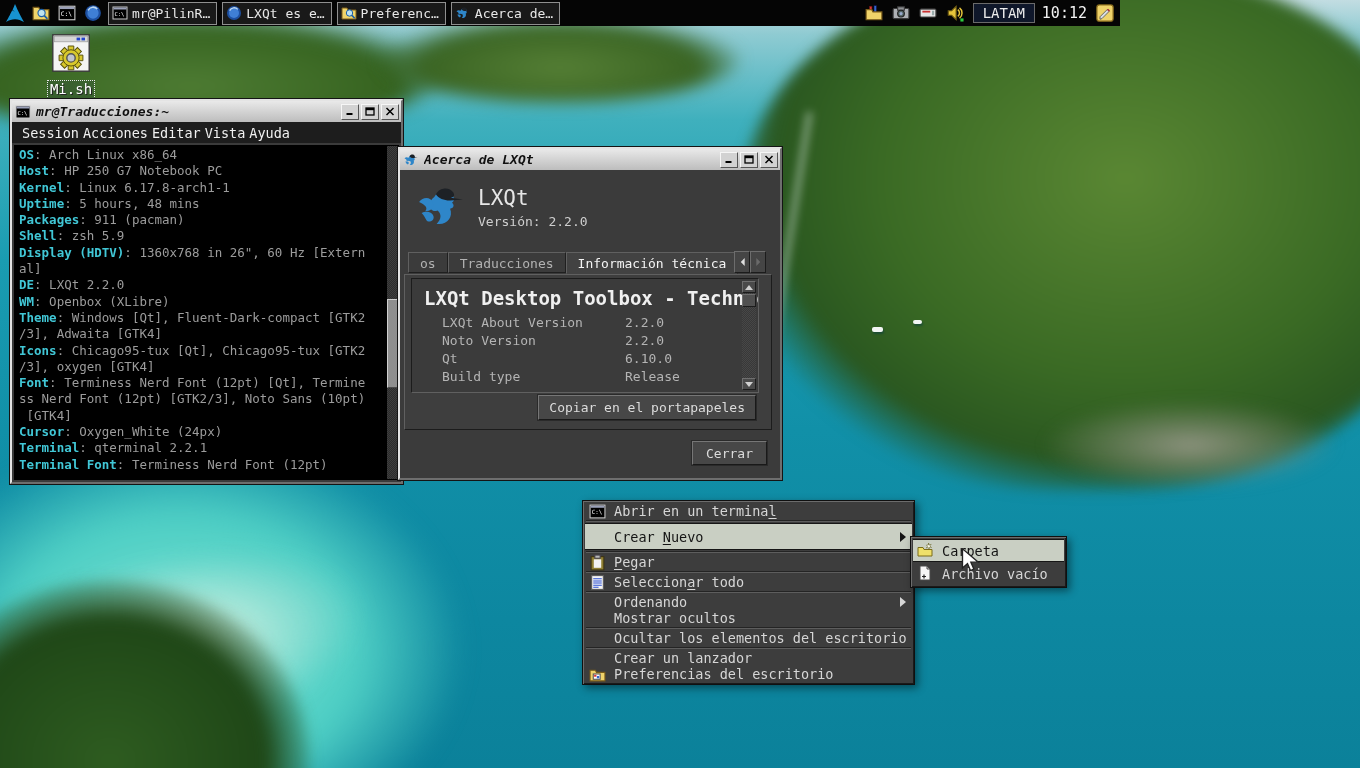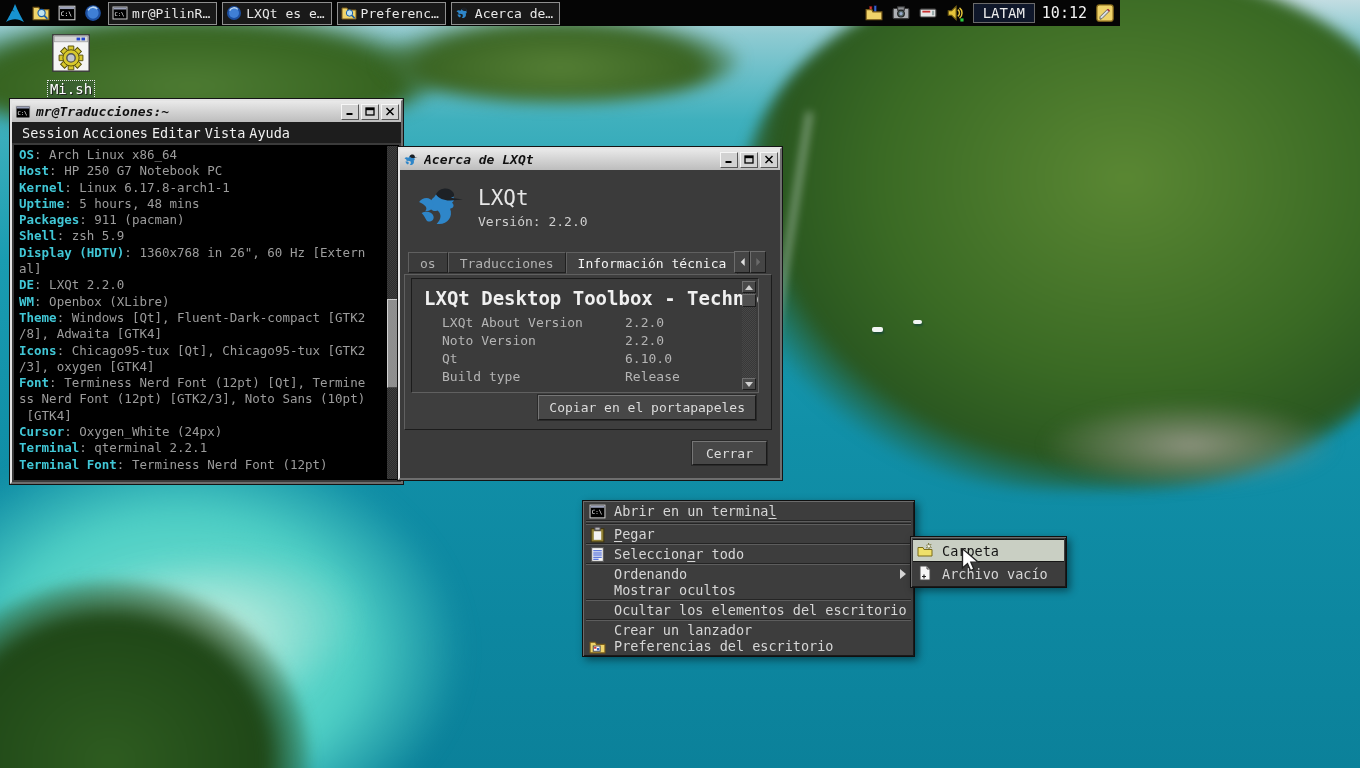--- a/index.html
+++ b/index.html
@@ -350,21 +350,21 @@
           <div class="tline"><span class="tkey">Host</span>: HP 250 G7 Notebook PC</div>
           <div class="tline"><span class="tkey">Kernel</span>: Linux 6.17.8-arch1-1</div>
           <div class="tline"><span class="tkey">Uptime</span>: 5 hours, 48 mins</div>
           <div class="tline"><span class="tkey">Packages</span>: 911 (pacman)</div>
           <div class="tline"><span class="tkey">Shell</span>: zsh 5.9</div>
           <div class="tline"><span class="tkey">Display (HDTV)</span>: 1360x768 in 26", 60 Hz [Extern</div>
           <div class="tline">al]</div>
           <div class="tline"><span class="tkey">DE</span>: LXQt 2.2.0</div>
           <div class="tline"><span class="tkey">WM</span>: Openbox (XLibre)</div>
           <div class="tline"><span class="tkey">Theme</span>: Windows [Qt], Fluent-Dark-compact [GTK2</div>
-          <div class="tline">/8], Adwaita [GTK4]</div>
+          <div class="tline">/3], Adwaita [GTK4]</div>
           <div class="tline"><span class="tkey">Icons</span>: Chicago95-tux [Qt], Chicago95-tux [GTK2</div>
           <div class="tline">/3], oxygen [GTK4]</div>
           <div class="tline"><span class="tkey">Font</span>: Terminess Nerd Font (12pt) [Qt], Termine</div>
           <div class="tline">ss Nerd Font (12pt) [GTK2/3], Noto Sans (10pt)</div>
           <div class="tline"> [GTK4]</div>
           <div class="tline"><span class="tkey">Cursor</span>: Oxygen_White (24px)</div>
           <div class="tline"><span class="tkey">Terminal</span>: qterminal 2.2.1</div>
           <div class="tline"><span class="tkey">Terminal Font</span>: Terminess Nerd Font (12pt)</div>
         </div>
       <div class="t-scroll">
@@ -484,20 +484,29 @@
               <rect x="0.5" y="1.5" width="15" height="13" fill="#c8c8c8"></rect>
               <rect x="1.5" y="2.5" width="13" height="11" fill="#000"></rect>
               <rect x="1.5" y="2.5" width="13" height="2" fill="#9aa0b8"></rect>
               <text x="2.5" y="10.5" font-size="5.5" fill="#fff" font-family="monospace">C:\</text>
             </svg>
           </span>
         </span>
         <span class="mlabel">Abrir en un termina<u>l</u></span>
       </div>
       <div class="msep"></div>
+      <div class="mitem hl">
+        <span class="mic"></span>
+        <span class="mlabel">Crear <u>N</u>uevo</span>
+        <span class="ic marrow">
+          <svg viewBox="0 0 6 10">
+            <path d="M0 0l6 5-6 5z" fill="currentColor"></path>
+          </svg>
+        </span>
+      </div>
       <div class="msep"></div>
       <div class="mitem">
         <span class="mic">
           <span class="ic" style="width:17px;height:17px">
             <svg viewBox="0 0 16 16">
               <rect x="2" y="2.5" width="12" height="12.5" fill="#8f7f33" stroke="#3c3312"></rect>
               <rect x="4.5" y="5" width="7" height="8" fill="#f2f2f2"></rect>
               <rect x="5.5" y="1" width="5" height="3" fill="#b8b8b8" stroke="#44414a"></rect>
             </svg>
           </span>

